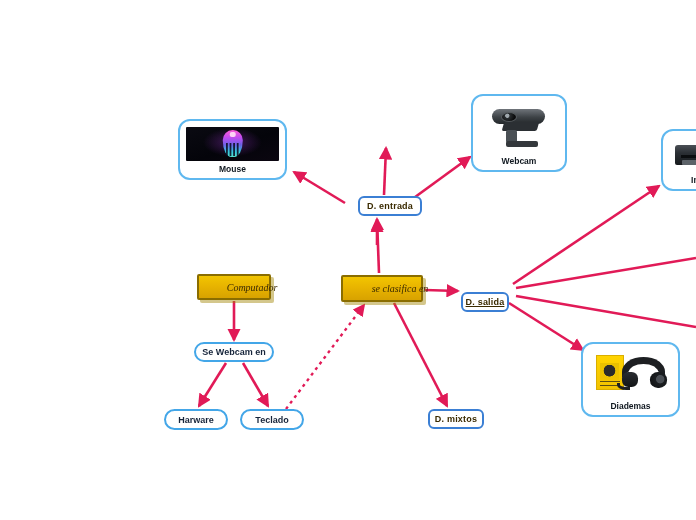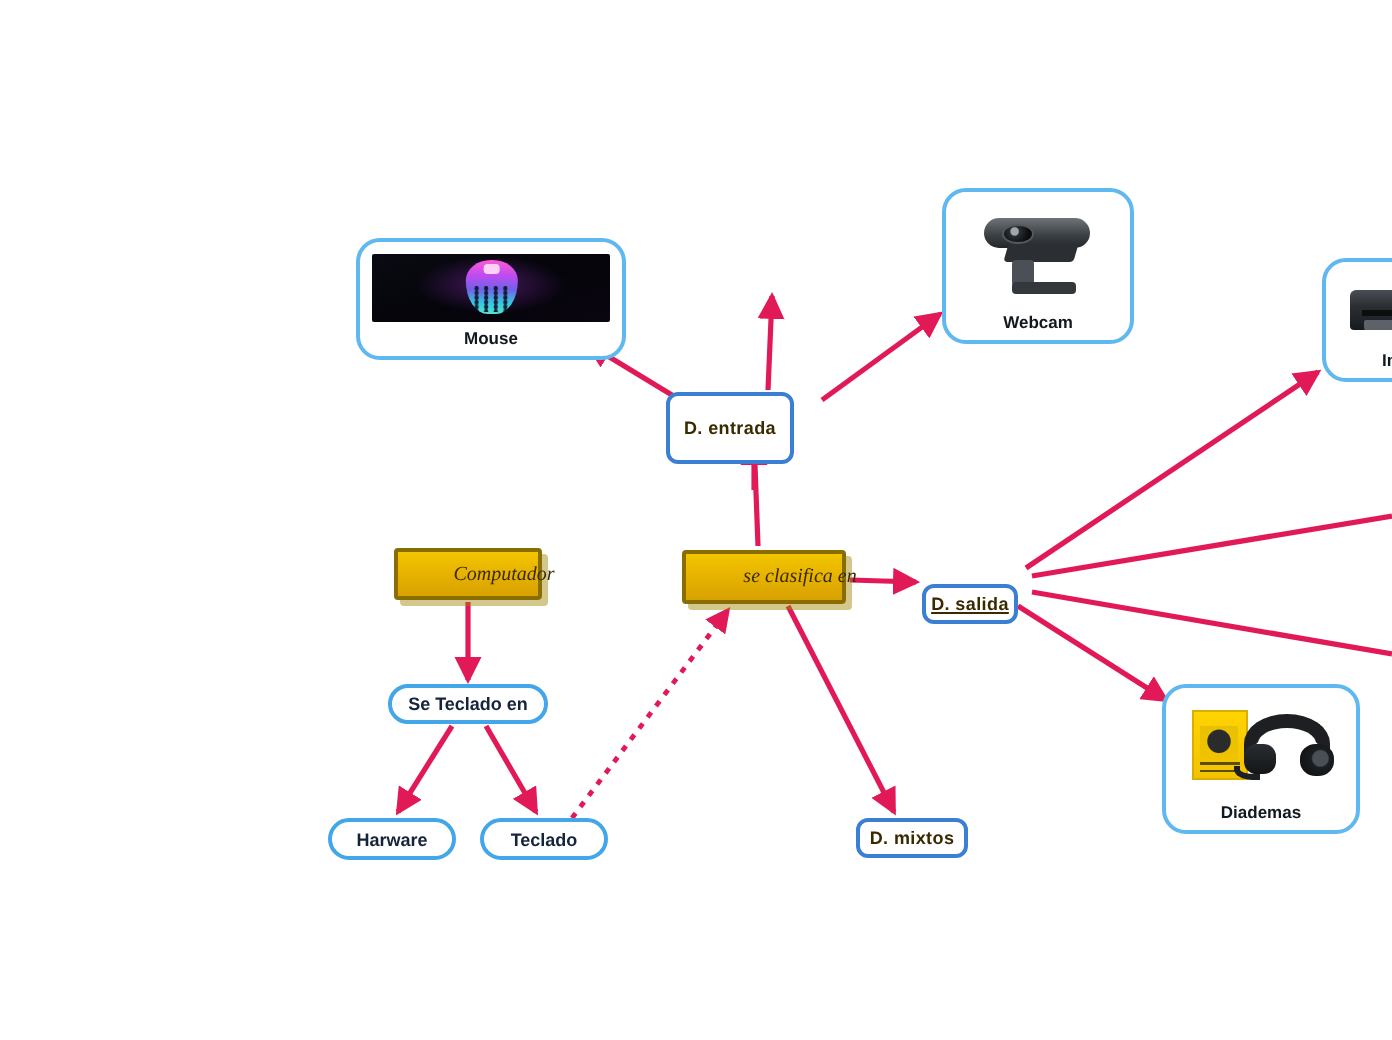--- a/index.html
+++ b/index.html
@@ -346,48 +346,48 @@
     <line x1="516" y1="296" x2="696" y2="327" stroke="#e11a57" stroke-width="2.6"></line>
 
     <line x1="509" y1="303" x2="583" y2="350" stroke="#e11a57" stroke-width="2.6" marker-end="url(#ah)"></line>
   </svg>
 
   <div class="node node-gold" style="left:197px; top:274px; width:74px; height:26px;">
     <span>Computador</span>
   </div>
 
   <div class="node node-pill" style="left:194px; top:342px; width:80px; height:20px;">
-    <span>Se Teclado en</span>
+    <span>Se Webcam en</span>
   </div>
 
   <div class="node node-pill" style="left:164px; top:409px; width:64px; height:21px;text-align:right;">
     <span>Harware</span>
   </div>
 
   <div class="node node-pill" style="left:240px; top:409px; width:64px; height:21px;">
     <span>Teclado</span>
   </div>
 
   <div class="node node-gold" style="left:341px; top:275px; width:82px; height:27px;">
     <span>se clasifica  en</span>
   </div>
 
-  <div class="node node-text" style="left:333px; top:196px; width:64px; height:36px;text-align:center;">
+  <div class="node node-text" style="left:358px; top:196px; width:64px; height:20px;text-align:center;">
     <span>D. entrada</span>
   </div>
 
   <div class="node node-text" style="left:461px; top:292px; width:48px; height:20px;text-decoration:underline;">
     <span>D. salida</span>
   </div>
 
   <div class="node node-text" style="left:428px; top:409px; width:56px; height:20px;">
     <span>D. mixtos</span>
   </div>
 
-  <div class="node node-card" style="left:178px; top:119px; width:135px; height:61px;">
+  <div class="node node-card" style="left:178px; top:119px; width:109px; height:61px;">
     <div class="thumb">
       <div class="art-mouse">
         <div class="body"></div>
         <div class="scroll"></div>
         <div class="holes"></div>
       </div>
     </div>
     <div class="caption">Mouse</div>
   </div>
 

